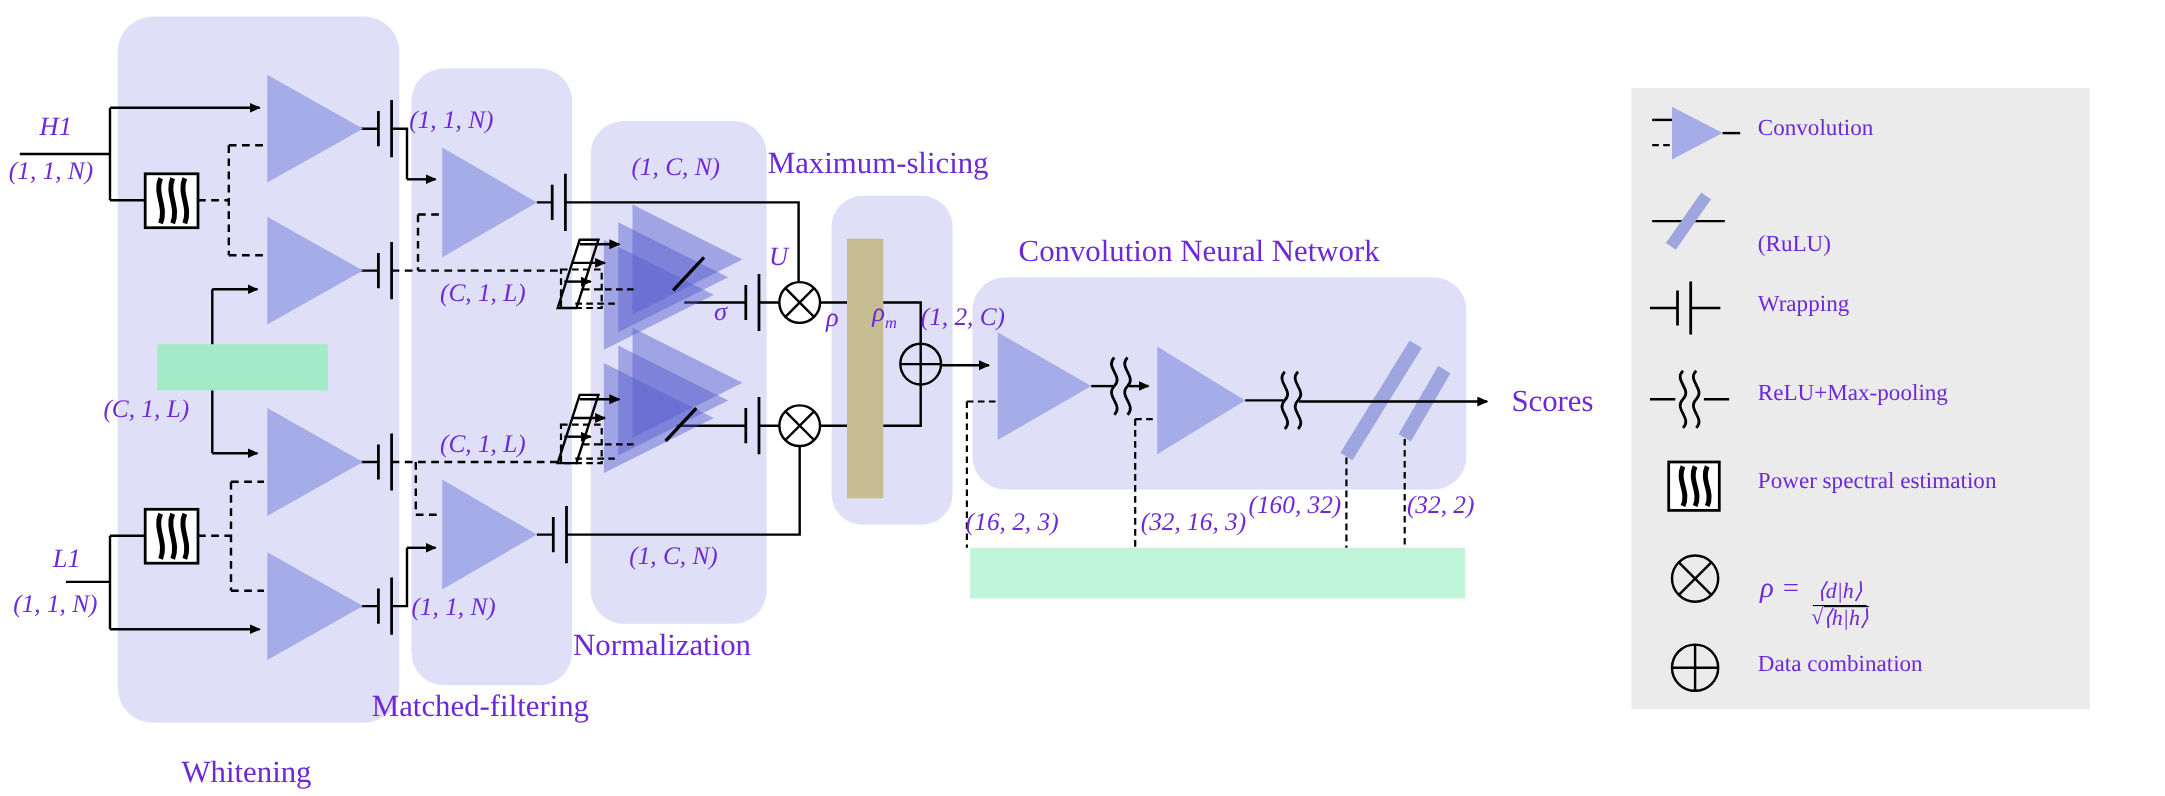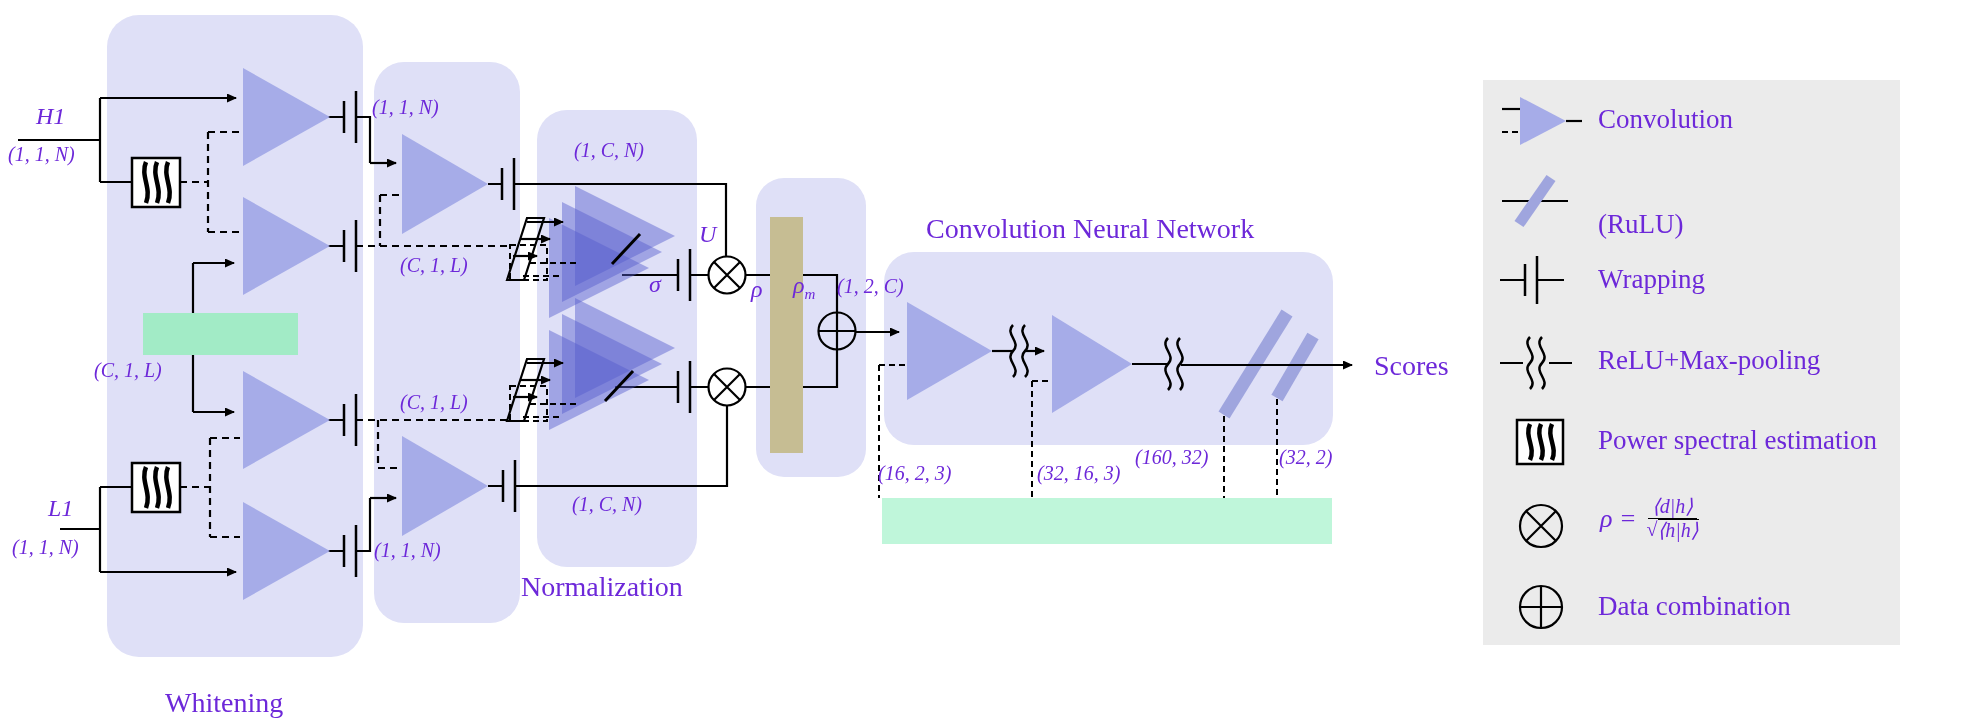--- a/index.html
+++ b/index.html
@@ -13,28 +13,28 @@
   .wire{stroke:var(--line);stroke-width:2.2;fill:none;}
   .wire25{stroke:var(--line);stroke-width:2.5;fill:none;}
   .dash{stroke:var(--line);stroke-width:2.2;fill:none;stroke-dasharray:7 5;}
   .dashf{stroke:var(--line);stroke-width:2;fill:none;stroke-dasharray:6 4;}
   .circ{fill:none;stroke:var(--line);stroke-width:2.2;}
   .psdbox{fill:#fff;stroke:var(--line);stroke-width:2.5;}
   .psdwave{stroke:var(--line);stroke-width:4.5;fill:none;}
   .slash{stroke:var(--line);stroke-width:3;fill:none;}
   .lbl{position:absolute;white-space:nowrap;line-height:1.05;}
   .math{font-style:italic;}
-  .s23{font-size:20px;}
+  .s23{font-size:23px;}
   .s24{font-size:24px;}
   .s28{font-size:28px;}
-  .s27{font-size:27px;}
+  .s27{font-size:21px;}
   .greenbox{position:absolute;display:flex;align-items:center;justify-content:center;}
   .formula{display:flex;align-items:center;}
   .frac{display:inline-flex;flex-direction:column;align-items:center;font-size:20px;}
-  .frac .num{border-bottom:1.6px solid #000;padding:0 4px 1px 4px;}
+  .frac .num{border-bottom:1.6px solid #000;padding:0 4px 1px 4px;margin-top:32px;}
   .frac .den{display:inline-flex;align-items:flex-start;}
   .frac .ovl{border-top:1.6px solid #000;}
   sub.msub{font-size:15px;font-style:italic;}
 </style>
 </head>
 <body>
 
 <div id="stage">
 
 <svg id="diagram-svg" width="1968" height="724" viewBox="0 0 1968 724">
@@ -236,22 +236,24 @@
 
 <div class="lbl math s23" style="left:574px;top:140px">(1, C, N)</div>
 <div class="lbl math s23" style="left:572px;top:494px">(1, C, N)</div>
 
 <div class="lbl math s24" style="left:649px;top:272px">σ</div>
 <div class="lbl math s24" style="left:699px;top:222px">U</div>
 <div class="lbl math s24" style="left:751px;top:277px">ρ</div>
 <div class="lbl s24" style="left:793px;top:273px"><span class="math">ρ</span><sub class="msub">m</sub></div>
 <div class="lbl math s23" style="left:837px;top:276px">(1, 2, C)</div>
 
+<div class="lbl s28" style="left:698px;top:134px">Maximum-slicing</div>
 <div class="lbl s28" style="left:926px;top:214px">Convolution Neural Network</div>
 <div class="lbl s28" style="left:521px;top:572px">Normalization</div>
+<div class="lbl s28" style="left:338px;top:628px">Matched-filtering</div>
 <div class="lbl s28" style="left:165px;top:688px">Whitening</div>
 
 <div class="lbl math s23" style="left:878px;top:463px">(16, 2, 3)</div>
 <div class="lbl math s23" style="left:1037px;top:463px">(32, 16, 3)</div>
 <div class="lbl math s23" style="left:1135px;top:447px">(160, 32)</div>
 <div class="lbl math s23" style="left:1279px;top:447px">(32, 2)</div>
 
 <div class="lbl s28" style="left:1374px;top:351px">Scores</div>
 
 <div class="lbl s27" style="left:1598px;top:105px">Convolution</div>

